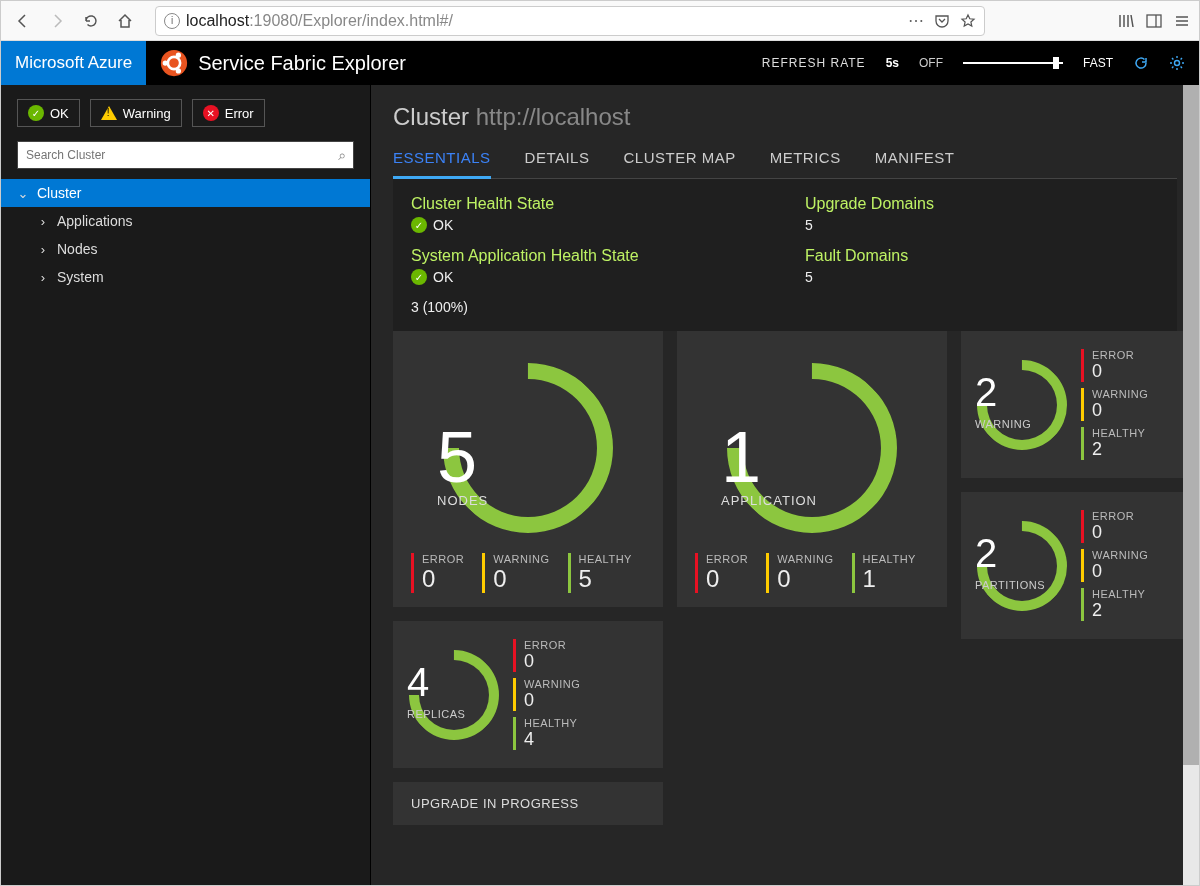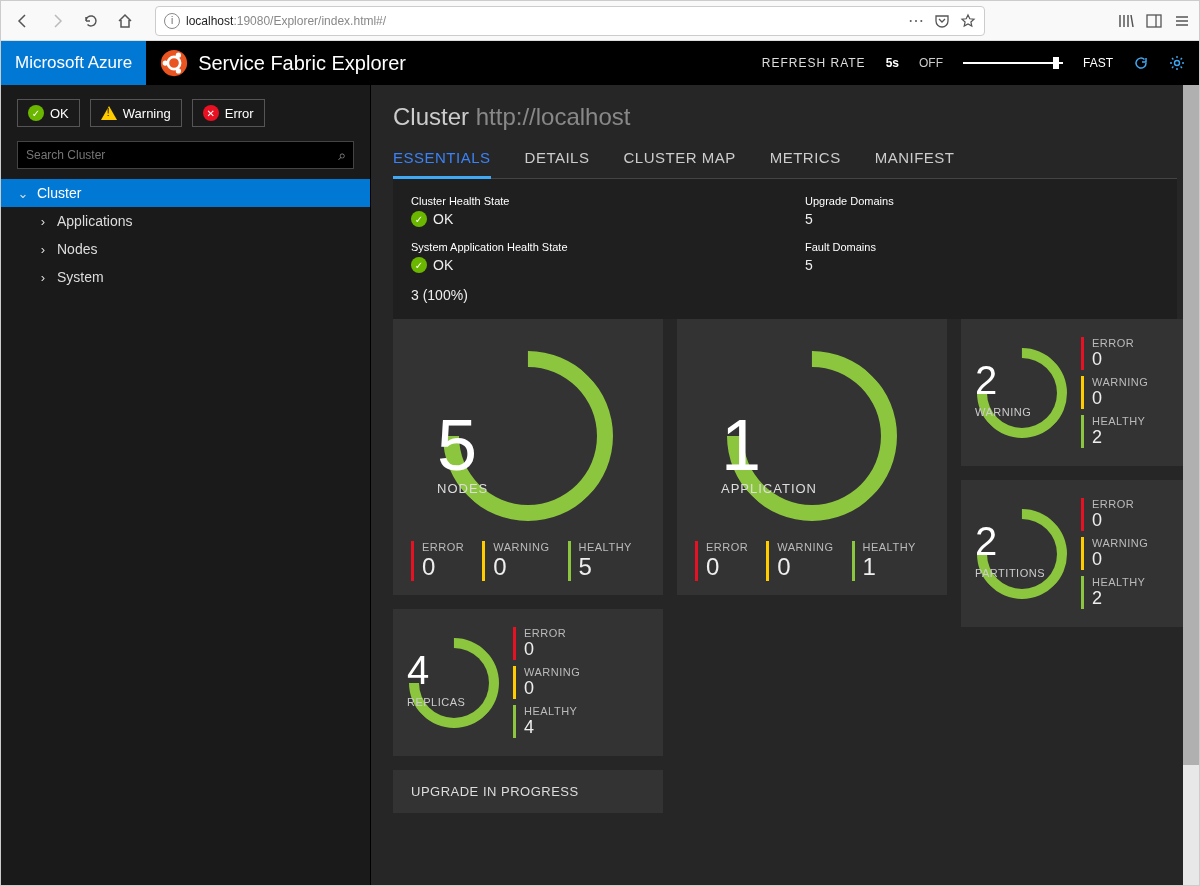--- a/index.html
+++ b/index.html
@@ -3,21 +3,21 @@
 <meta charset="utf-8">
 <style>
   html,body{margin:0;padding:0;font-family:"Segoe UI",Arial,sans-serif;background:#f0f0f0;height:100%;}
   *{box-sizing:border-box;}
   .browser{width:1200px;height:886px;background:#fff;display:flex;flex-direction:column;border:1px solid #ccc;}
   .browser-toolbar{height:40px;background:#f9f9f9;display:flex;align-items:center;padding:0 8px;gap:6px;border-bottom:1px solid #ddd;}
   .tb-btn{width:28px;height:28px;display:flex;align-items:center;justify-content:center;border-radius:4px;color:#555;}
   .tb-btn.disabled{color:#bbb;}
   .url-bar{flex:1;height:30px;border:1px solid #ccc;border-radius:4px;display:flex;align-items:center;padding:0 8px;gap:6px;background:#fff;margin:0 120px 0 10px;}
   .url-bar .info{width:16px;height:16px;border:1px solid #888;border-radius:50%;display:flex;align-items:center;justify-content:center;font-size:10px;color:#666;}
-  .url-text{font-size:12px;color:#222;}
+  .url-text{font-size:16px;color:#222;}
   .url-text .host{color:#222;}
   .url-text .rest{color:#888;}
   .tb-right{display:flex;align-items:center;gap:10px;margin-left:6px;color:#555;}
   .app{flex:1;display:flex;flex-direction:column;background:#000;overflow:hidden;}
   .app-header{height:44px;background:#000;display:flex;align-items:center;color:#fff;}
   .azure-box{background:#0078d4;color:#fff;height:52px;display:flex;align-items:center;padding:0 14px;font-size:17px;font-weight:400;}
   .ubuntu-logo{width:28px;height:28px;margin:0 10px 0 14px;}
   .app-title{font-size:20px;font-weight:300;color:#fff;}
   .refresh-area{margin-left:auto;display:flex;align-items:center;gap:20px;padding-right:14px;color:#ddd;font-size:12px;}
   .refresh-label{letter-spacing:1px;}
@@ -30,39 +30,39 @@
   .gear{color:#3fa9f5;}
   .app-body{flex:1;display:flex;overflow:hidden;}
   .sidebar{width:370px;background:#1a1a1a;display:flex;flex-direction:column;border-right:1px solid #000;}
   .filter-row{display:flex;gap:10px;padding:14px 16px;}
   .filter-btn{border:1px solid #555;background:transparent;color:#fff;padding:5px 10px;display:flex;align-items:center;gap:6px;font-size:13px;cursor:pointer;}
   .badge-ok{width:16px;height:16px;border-radius:50%;background:#6bb700;display:flex;align-items:center;justify-content:center;color:#fff;font-size:10px;}
   .badge-warn{width:0;height:0;border-left:8px solid transparent;border-right:8px solid transparent;border-bottom:14px solid #ffcc00;position:relative;}
   .badge-warn::after{content:'!';position:absolute;left:-2px;top:1px;font-size:10px;color:#000;}
   .badge-err{width:16px;height:16px;border-radius:50%;background:#e81123;display:flex;align-items:center;justify-content:center;color:#fff;font-size:10px;}
   .search-row{padding:0 16px 10px;}
-  .search-box{width:100%;height:28px;background:#000000;border:1px solid #444;color:#888;padding:0 28px 0 8px;font-size:12px;}
+  .search-box{width:100%;height:28px;background:#ffffff;border:1px solid #444;color:#888;padding:0 28px 0 8px;font-size:12px;}
   .search-wrap{position:relative;}
   .search-wrap .sicon{position:absolute;right:8px;top:6px;color:#888;font-size:14px;}
   .tree{flex:1;overflow:auto;font-size:14px;}
   .tree-item{display:flex;align-items:center;padding:6px 16px;color:#ddd;cursor:pointer;gap:8px;}
   .tree-item.selected{background:#0078d4;color:#fff;}
   .tree-item.child{padding-left:36px;}
   .chev{font-size:13px;display:inline-block;width:12px;text-align:center;color:#ddd;}
   .main{flex:1;background:#262626;overflow:auto;position:relative;}
   .main-inner{padding:18px 22px;}
   .content-scroll{position:absolute;right:0;top:0;bottom:0;width:16px;background:#e8e8e8;}
   .content-scroll .thumb{background:#b0b0b0;width:100%;}
   .page-title{font-size:24px;font-weight:500;color:#ccc;margin-bottom:10px;}
   .page-title .sub{color:#888;font-weight:300;}
   .tabs{display:flex;gap:34px;border-bottom:1px solid #444;margin-bottom:0;}
   .tab{padding:8px 0 10px;font-size:15px;color:#ccc;letter-spacing:0.5px;cursor:pointer;border-bottom:3px solid transparent;margin-bottom:-1px;}
   .tab.active{color:#3b82f6;border-bottom-color:#3fa9f5;}
   .essentials{background:#1f1f1f;padding:16px 18px;display:grid;grid-template-columns:1fr 1fr;row-gap:14px;column-gap:40px;font-size:13px;}
-  .ess-item .label{color:#ffffff;font-size:11px;margin-bottom:4px;}
+  .ess-item .label{color:#bef264;font-size:16px;margin-bottom:4px;}
   .ess-item .value{color:#eee;font-size:14px;display:flex;align-items:center;gap:6px;}
   .dash-title{font-size:16px;color:#ccc;margin:26px 0 10px;letter-spacing:0.5px;}
   .dash-row{display:flex;gap:14px;}
   .dash-col{display:flex;flex-direction:column;gap:14px;}
   .card{background:#333;color:#eee;}
   .card-large{width:270px;padding:22px 18px 14px;}
   .card-medium{width:240px;padding:18px 16px;}
   .ring{width:170px;height:170px;border-radius:50%;border:16px solid #8cc63f;transform:rotate(45deg);}
   .ring.small{width:90px;height:90px;border-width:10px;}
   .ring-open{border-left-color:transparent;}

